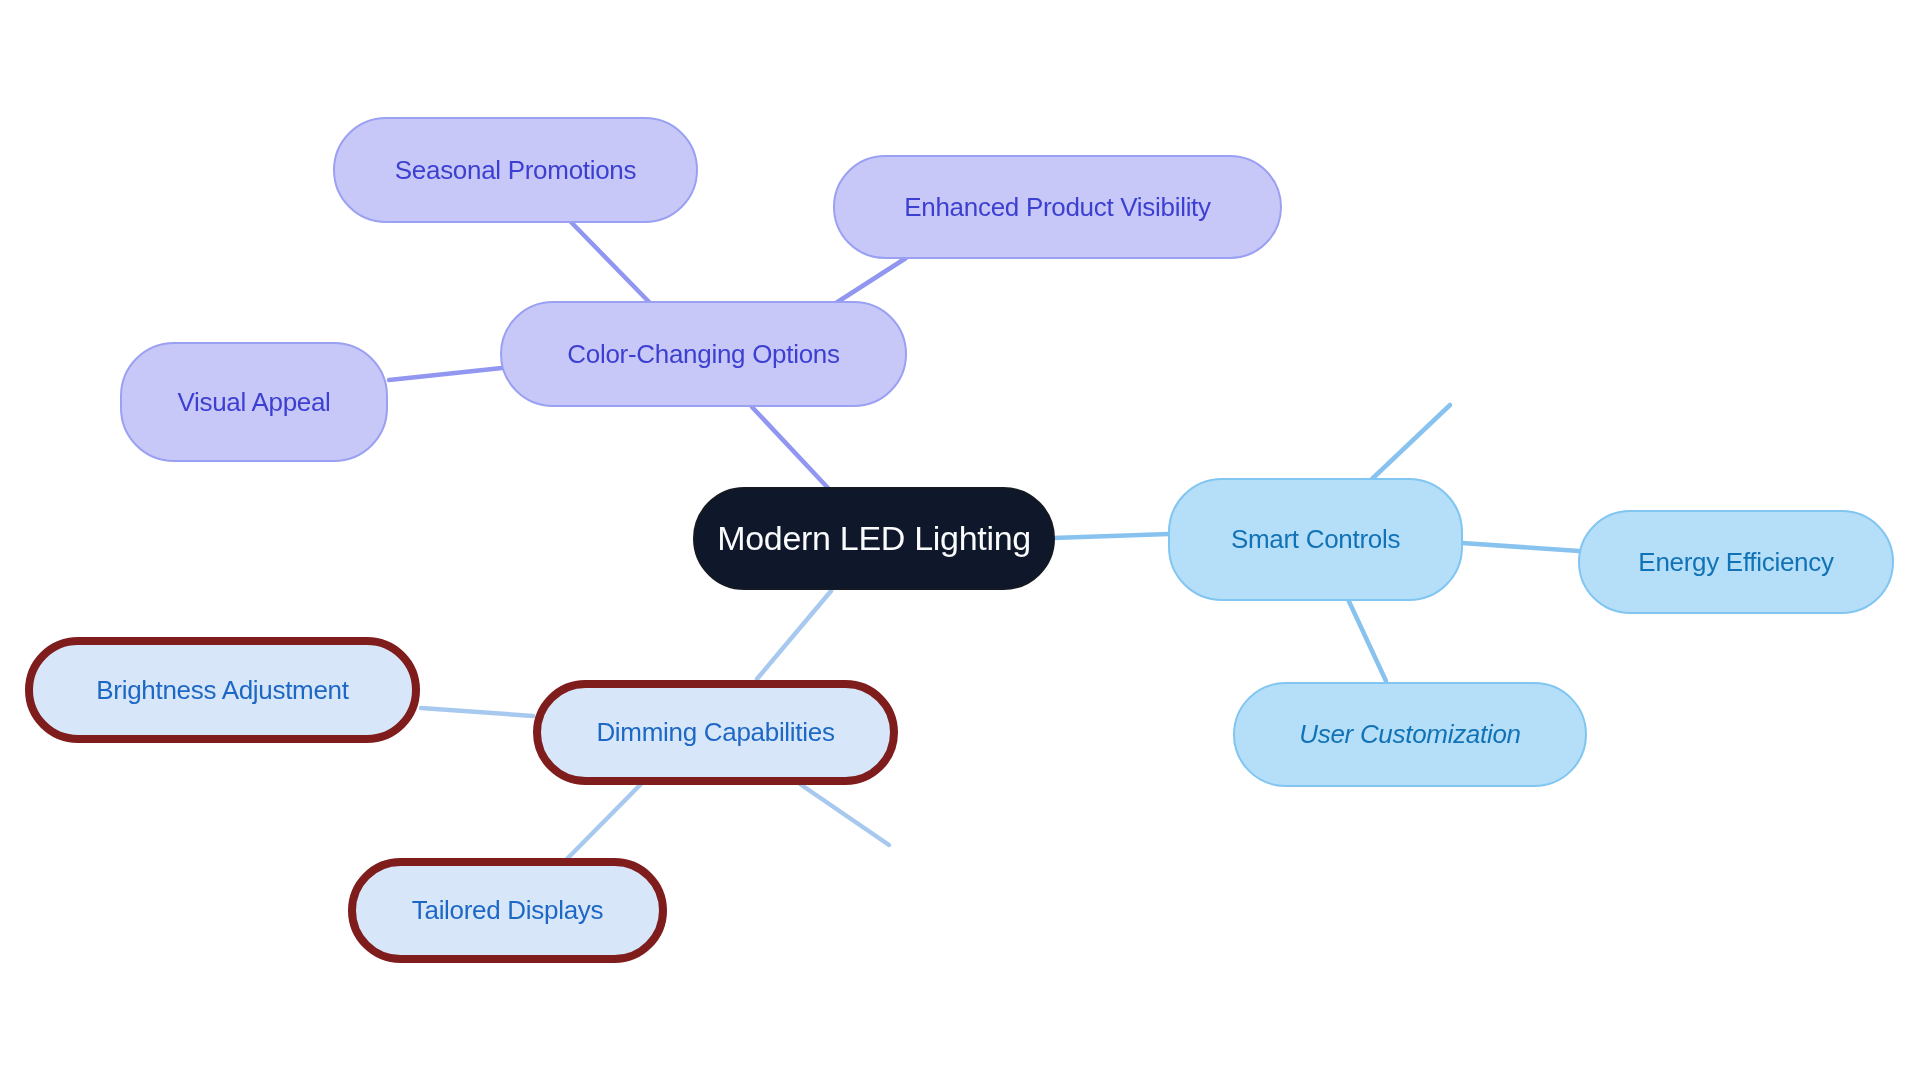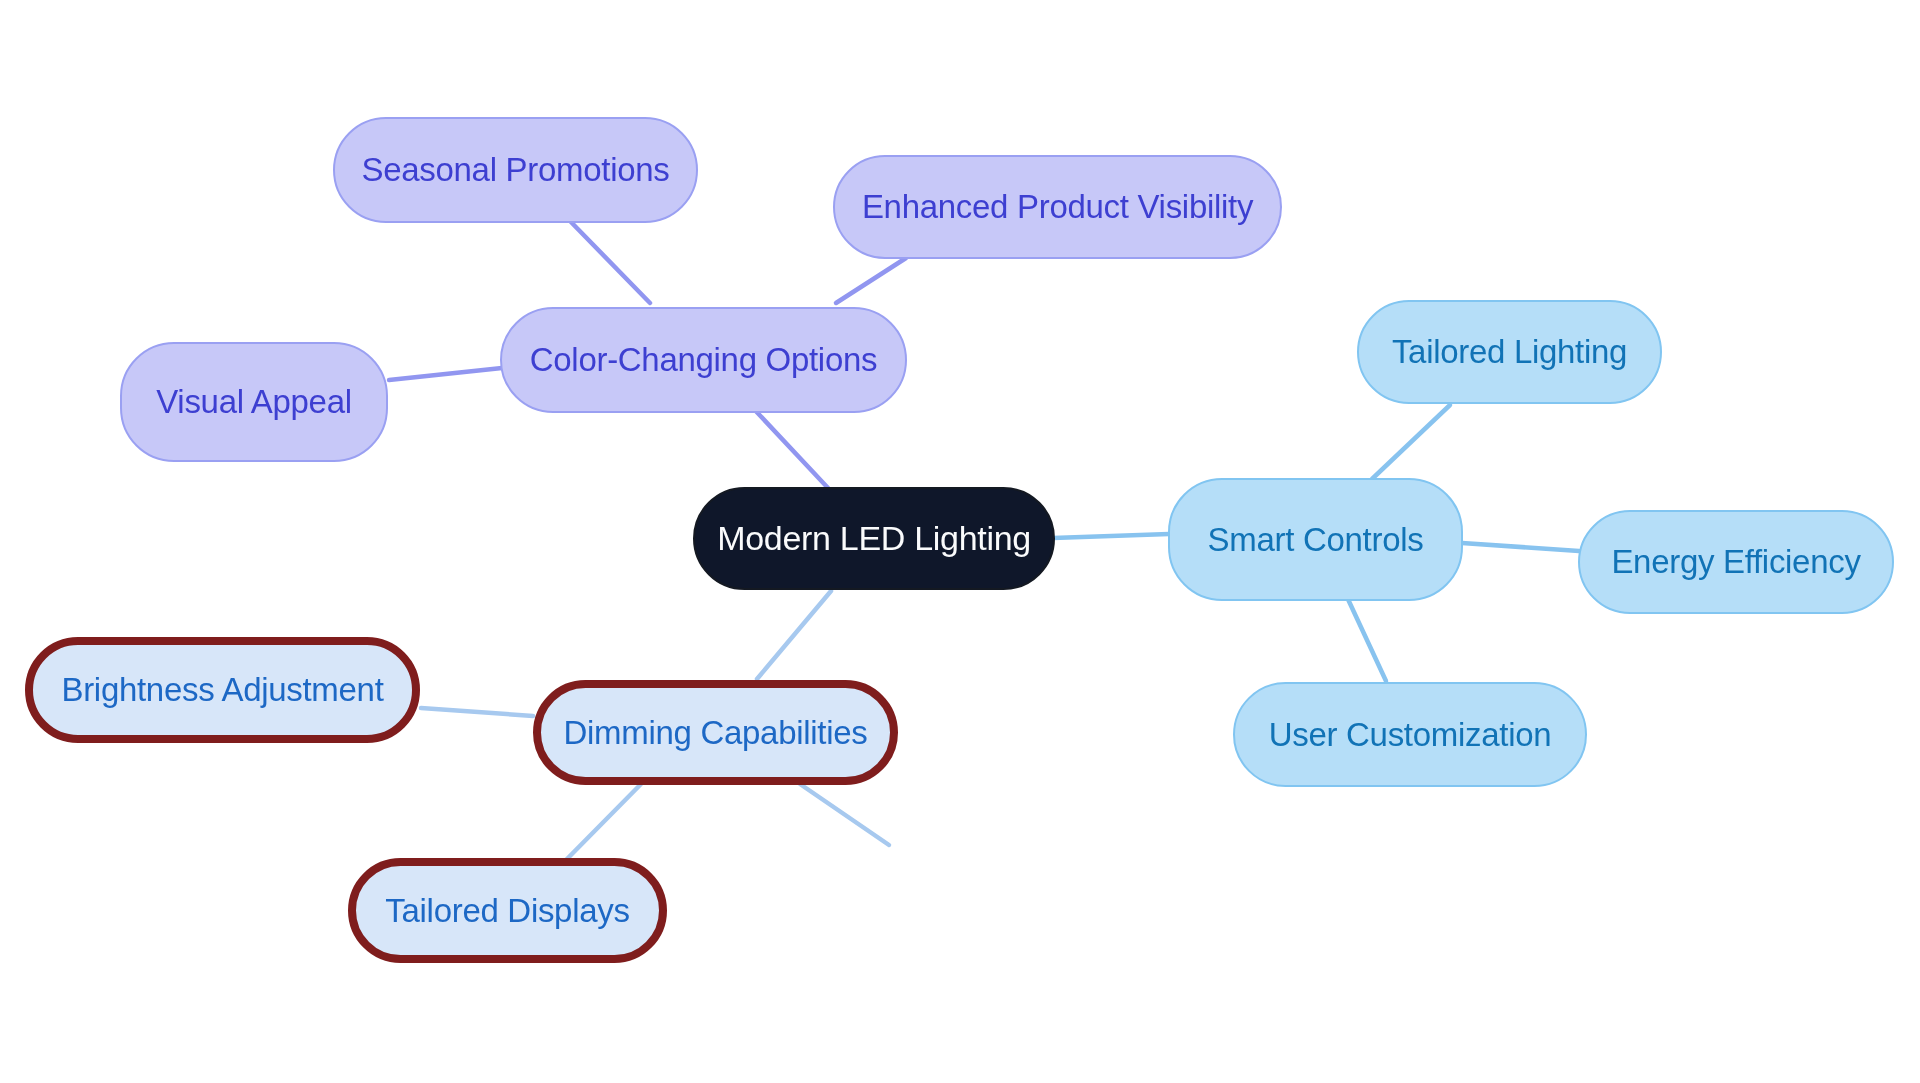--- a/index.html
+++ b/index.html
@@ -22,21 +22,21 @@
     height: 1083px;
   }
   .node {
     position: absolute;
     display: flex;
     align-items: center;
     justify-content: center;
     white-space: nowrap;
     border-radius: 54px;
     box-sizing: border-box;
-    font-size: 33px;
+    font-size: 26px;
     letter-spacing: -0.3px;
     cursor: pointer;
   }
   .node span { pointer-events: none; }
   .node-center {
     background: #0f172a;
     border: 2px solid #141922;
     color: #fafbfc;
     font-size: 34px;
   }
@@ -80,43 +80,40 @@
     <line class="edge-pale" x1="831" y1="591" x2="757" y2="679"></line>
     <line class="edge-pale" x1="533" y1="716" x2="421" y2="708"></line>
     <line class="edge-pale" x1="641" y1="784" x2="566" y2="860"></line>
     <line class="edge-pale" x1="800" y1="784" x2="889" y2="845"></line>
   </svg>
 
   <div class="node node-center" style="left:693px; top:487px; width:362px; height:103px;">
     <span>Modern LED Lighting</span>
   </div>
 
-  <div class="node branch-purple" style="left:500px; top:301px; width:407px; height:106px;margin-top:6px;">
+  <div class="node branch-purple" style="left:500px; top:301px; width:407px; height:106px;">
     <span>Color-Changing Options</span>
   </div>
   <div class="node branch-purple" style="left:333px; top:117px; width:365px; height:106px;">
     <span>Seasonal Promotions</span>
   </div>
   <div class="node branch-purple" style="left:833px; top:155px; width:449px; height:104px;">
     <span>Enhanced Product Visibility</span>
   </div>
   <div class="node branch-purple" style="left:120px; top:342px; width:268px; height:120px;">
     <span>Visual Appeal</span>
   </div>
 
   <div class="node branch-blue" style="left:1168px; top:478px; width:295px; height:123px;">
     <span>Smart Controls</span>
   </div>
-  <div class="node branch-blue" style="left:1357px; top:300px; width:305px; height:104px;">
-    <span>Tailored Lighting</span>
-  </div>
   <div class="node branch-blue" style="left:1578px; top:510px; width:316px; height:104px;text-align:right;">
     <span>Energy Efficiency</span>
   </div>
-  <div class="node branch-blue" style="left:1233px; top:682px; width:354px; height:105px;">
+  <div class="node branch-blue" style="left:1233px; top:682px; width:354px; height:105px;font-style:italic;">
     <span>User Customization</span>
   </div>
 
   <div class="node branch-pale" style="left:533px; top:680px; width:365px; height:105px;">
     <span>Dimming Capabilities</span>
   </div>
   <div class="node branch-pale" style="left:25px; top:637px; width:395px; height:106px;">
     <span>Brightness Adjustment</span>
   </div>
   <div class="node branch-pale" style="left:348px; top:858px; width:319px; height:105px;">

